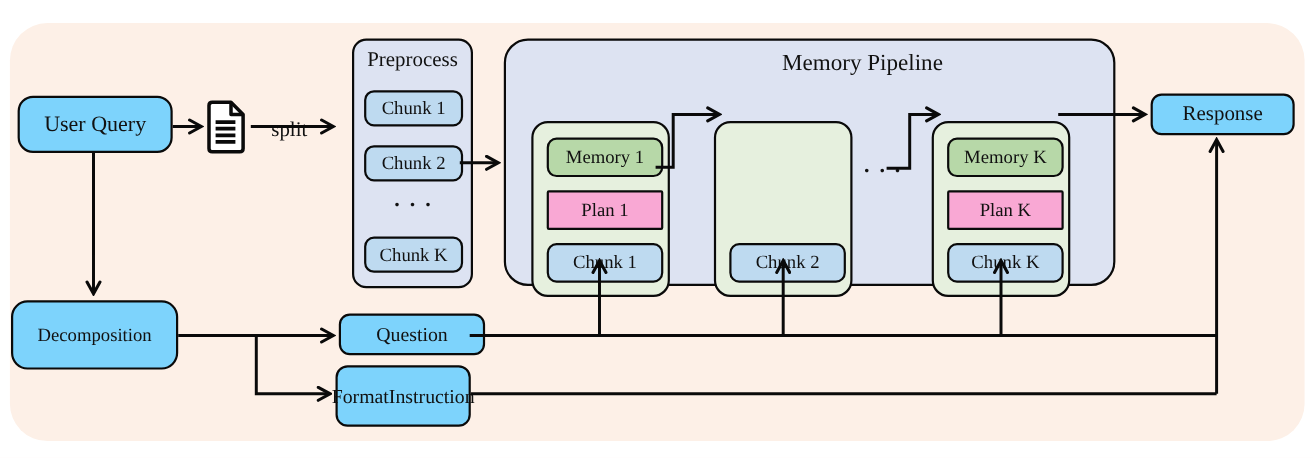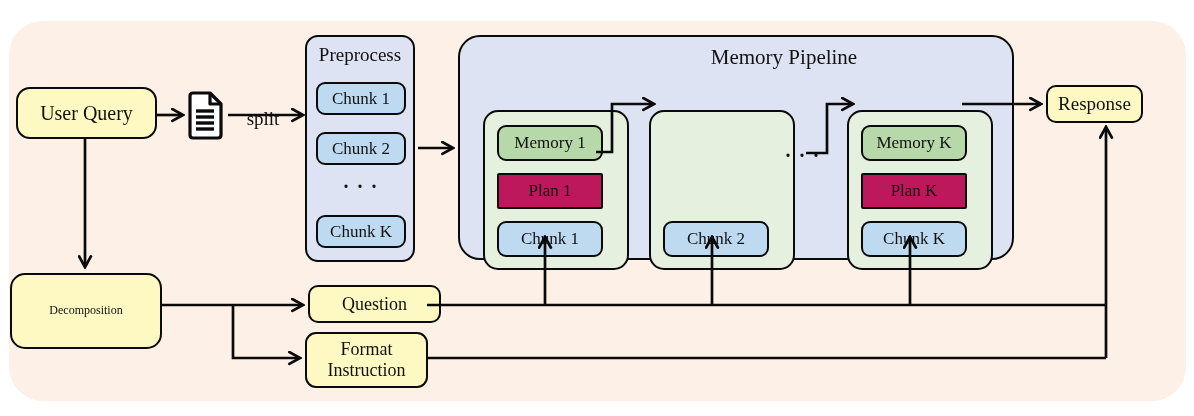--- a/index.html
+++ b/index.html
@@ -7,39 +7,39 @@
     position:relative;width:1194px;height:416px;background:#ffffff;overflow:hidden;
     font-family:"Liberation Serif","DejaVu Serif",serif;color:#111;
   }
   .bg{
     position:absolute;left:9px;top:21px;width:1177px;height:380px;
     background:#fdf0e7;border-radius:34px;
   }
   .node{
     position:absolute;box-sizing:border-box;border:2.6px solid #0a0a0a;
     display:flex;align-items:center;justify-content:center;text-align:center;
-    background:#fef9c3;border-radius:12px;line-height:1.15;
+    background:#7dd3fc;border-radius:12px;line-height:1.15;
   }
   .panel{
     position:absolute;box-sizing:border-box;border:2.6px solid #0a0a0a;
     background:#dde3f2;
   }
   .panel-title{position:absolute;left:0;width:100%;text-align:center;}
   .cell{
     position:absolute;box-sizing:border-box;border:2.6px solid #0a0a0a;
-    background:#e6f0de;border-radius:15px;width:146px;height:160px;top:73px;
+    background:#e6f0de;border-radius:15px;width:126px;height:160px;top:73px;
   }
   .ibox{
     position:absolute;box-sizing:border-box;border:2.5px solid #0a0a0a;
     left:12px;width:106px;height:36px;display:flex;align-items:center;justify-content:center;
     font-size:17px;
     text-align:center;
   }
   .mem{top:13px;background:#b7d8a8;border-radius:9px;}
-  .plan{top:61px;background:#be185d;border-radius:2px;}
+  .plan{top:61px;background:#f9a8d4;border-radius:2px;}
   .chk{top:109px;background:#bedaf0;border-radius:9px;}
   .dots{position:absolute;font-size:20px;font-weight:bold;letter-spacing:2px;text-align:center;}
   .lbl{position:absolute;text-align:center;}
   svg.wires{position:absolute;left:0;top:0;pointer-events:none;z-index:6;}
   .docwrap{position:absolute;left:187px;top:91px;width:38px;height:49px;}
 </style>
 </head>
 <body>
 
 <div class="canvas">
@@ -54,21 +54,21 @@
       <g stroke="#0a0a0a" stroke-width="3.4">
         <line x1="9" y1="20" x2="27" y2="20"></line>
         <line x1="9" y1="26" x2="27" y2="26"></line>
         <line x1="9" y1="32" x2="27" y2="32"></line>
         <line x1="9" y1="38" x2="27" y2="38"></line>
       </g>
     </svg>
   </div>
   <div class="lbl" style="left:230px;top:88px;width:66px;font-size:19px;margin-top:20px;">split</div>
 
-  <div class="panel" style="left:305px;top:35px;width:110px;height:227px;border-radius:13px;">
+  <div class="panel" style="left:320px;top:35px;width:110px;height:227px;border-radius:13px;">
     <div class="panel-title" style="top:7px;font-size:19px;">Preprocess</div>
     <div class="ibox chk" style="left:9px;top:45px;width:90px;height:33px;">Chunk 1</div>
     <div class="ibox chk" style="left:9px;top:95px;width:90px;height:33px;">Chunk 2</div>
     <div class="dots" style="left:9px;top:133px;width:90px;">. . .</div>
     <div class="ibox chk" style="left:9px;top:178px;width:90px;height:33px;">Chunk K</div>
   </div>
 
   <div class="panel" style="left:458px;top:35px;width:556px;height:225px;border-radius:22px;">
     <div class="panel-title" style="top:8px;font-size:21px;margin-left:48px;">Memory Pipeline</div>
 
@@ -84,27 +84,27 @@
 
     <div class="dots" style="left:315px;top:102px;width:56px;">. . .</div>
 
     <div class="cell" style="left:387px;padding-left:31px;">
       <div class="ibox mem">Memory K</div>
       <div class="ibox plan">Plan K</div>
       <div class="ibox chk">Chunk K</div>
     </div>
   </div>
 
-  <div class="node" style="left:1046px;top:85px;width:97px;height:38px;font-size:19px;border-radius:10px;">Response</div>
+  <div class="node" style="left:1046px;top:85px;width:131px;height:38px;font-size:19px;border-radius:10px;">Response</div>
 
-  <div class="node" style="left:10px;top:273px;width:152px;height:76px;font-size:12px;border-radius:15px;">Decomposition</div>
+  <div class="node" style="left:10px;top:273px;width:152px;height:63px;font-size:17px;border-radius:15px;">Decomposition</div>
 
   <div class="node" style="left:308px;top:285px;width:133px;height:38px;font-size:18px;border-radius:10px;">Question</div>
 
-  <div class="node" style="left:305px;top:332px;width:123px;height:56px;font-size:18px;border-radius:11px;flex-direction:column;">
+  <div class="node" style="left:305px;top:332px;width:123px;height:56px;font-size:18px;border-radius:11px;flex-direction:row;">
     <span>Format</span>
     <span>Instruction</span>
   </div>
 
   <svg class="wires" width="1194" height="416" viewBox="0 0 1194 416">
     <defs>
       <marker id="arrow" viewBox="0 0 14 14" refX="11" refY="7" markerWidth="15" markerHeight="15" markerUnits="userSpaceOnUse" orient="auto-start-reverse">
         <path d="M2,1.5 L12,7 L2,12.5" fill="none" stroke="#0a0a0a" stroke-width="2.6" stroke-linecap="round" stroke-linejoin="miter"></path>
       </marker>
     </defs>

